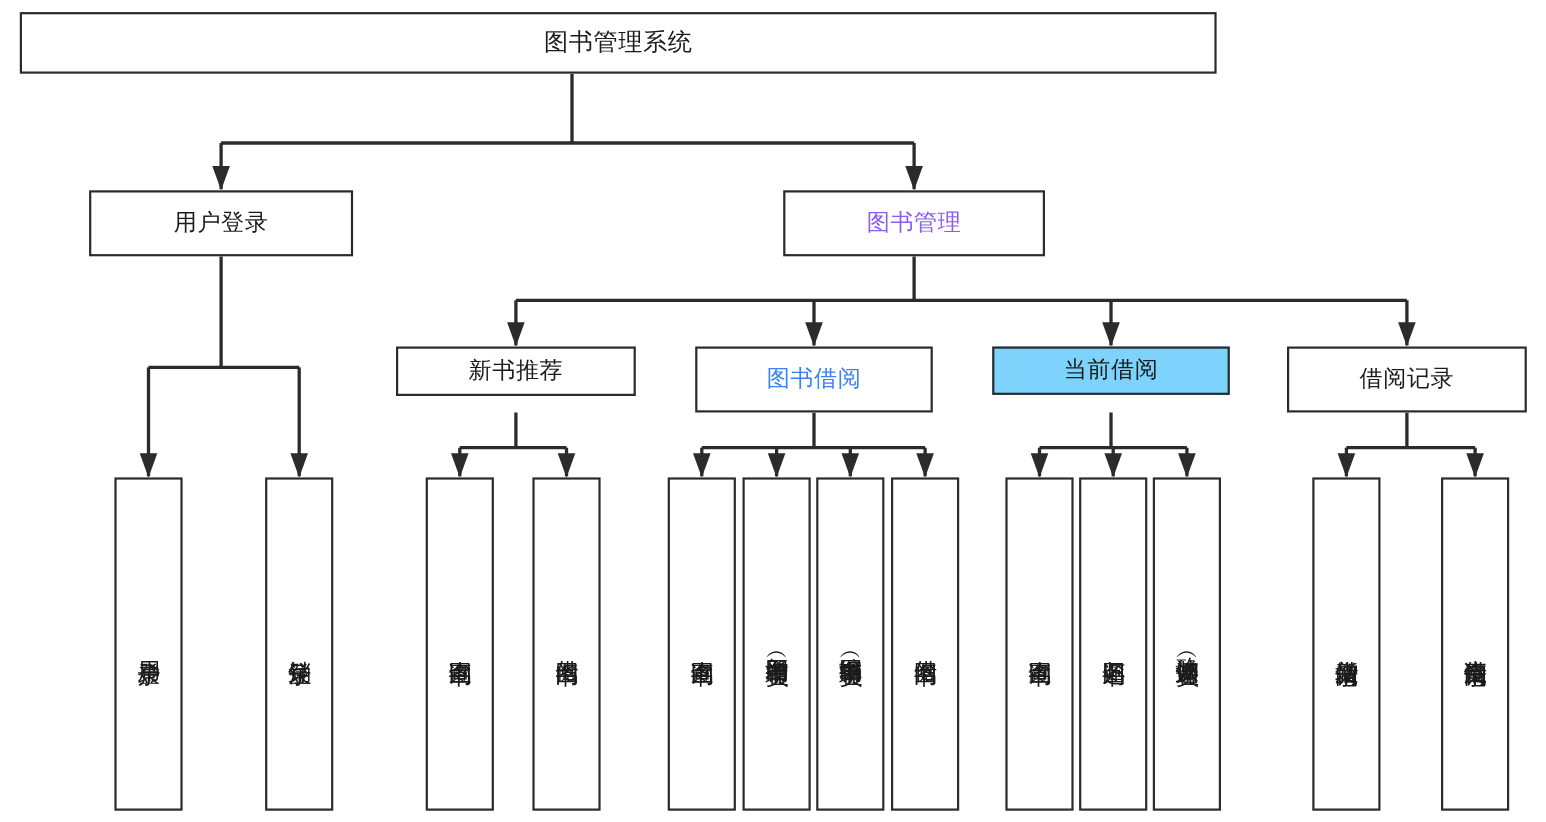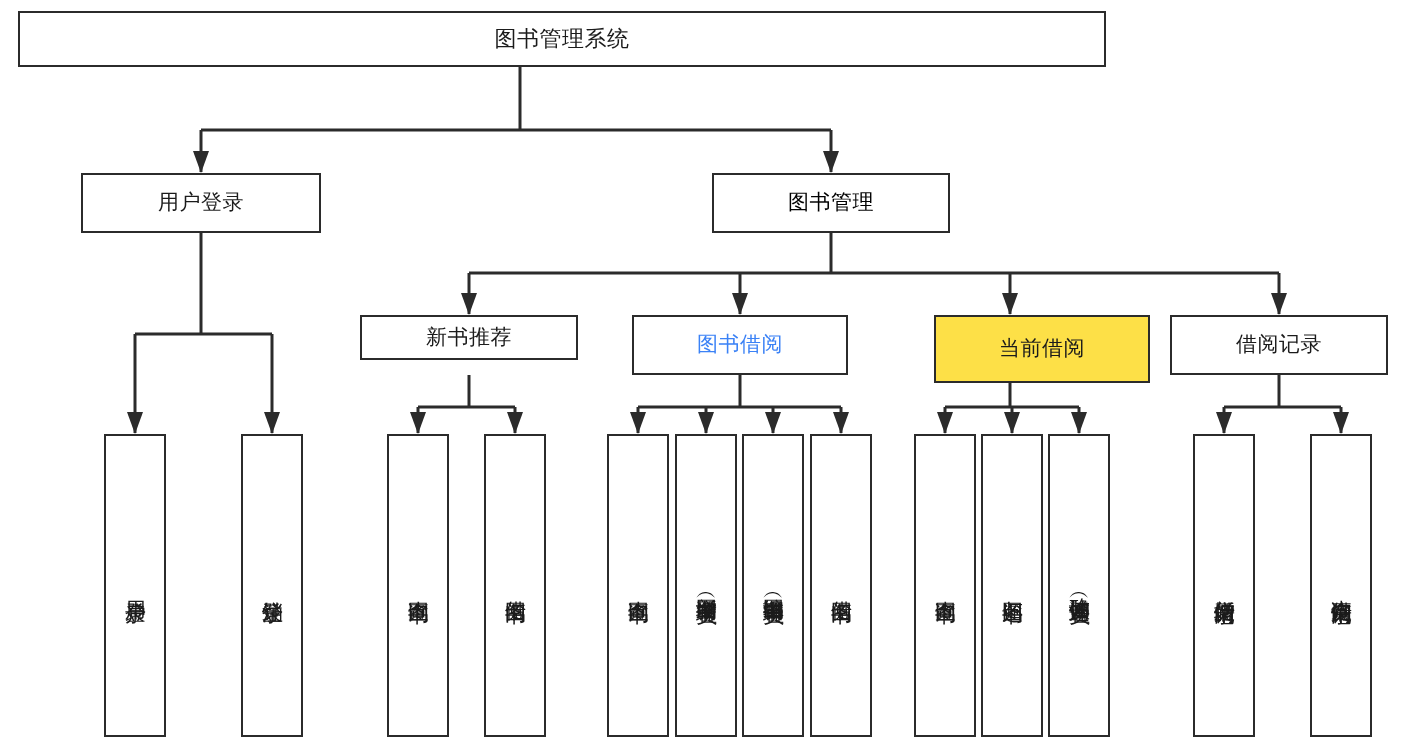--- a/index.html
+++ b/index.html
@@ -129,29 +129,29 @@
       <polygon points="1333,412 1349,412 1341,434" fill="#2b2b2b"></polygon>
     </svg>
   <div id="nodes-layer">
       <div class="node-box" style="left: 18px; top: 11px; width: 1088px; height: 56px; border-color: rgb(43, 43, 43); background: rgb(255, 255, 255);">
         <span class="node-label-h root-label" style="color: rgb(27, 27, 27);">图书管理系统</span>
       </div>
       <div class="node-box" style="left: 81px; top: 173px; width: 240px; height: 60px; border-color: rgb(43, 43, 43); background: rgb(255, 255, 255);">
         <span class="node-label-h" style="color: rgb(27, 27, 27);">用户登录</span>
       </div>
       <div class="node-box" style="left: 712px; top: 173px; width: 238px; height: 60px; border-color: rgb(43, 43, 43); background: rgb(255, 255, 255);">
-        <span class="node-label-h" style="color: #000000;">图书管理</span>
+        <span class="node-label-h" style="color: #8b5cf6;">图书管理</span>
       </div>
       <div class="node-box" style="left: 360px; top: 315px; width: 218px; height: 45px; border-color: rgb(43, 43, 43); background: rgb(255, 255, 255);">
         <span class="node-label-h" style="color: rgb(27, 27, 27);">新书推荐</span>
       </div>
       <div class="node-box" style="left: 632px; top: 315px; width: 216px; height: 60px; border-color: rgb(43, 43, 43); background: rgb(255, 255, 255);">
         <span class="node-label-h" style="color: #3b82f6;">图书借阅</span>
       </div>
-      <div class="node-box" style="left: 902px; top: 315px; width: 216px; height: 68px; border-color: rgb(43, 43, 43); background: #fde047; margin-left: 32px;">
+      <div class="node-box" style="left: 902px; top: 315px; width: 216px; height: 44px; border-color: rgb(43, 43, 43); background: #7dd3fc;">
         <span class="node-label-h" style="color: rgb(27, 27, 27);">当前借阅</span>
       </div>
       <div class="node-box" style="left: 1170px; top: 315px; width: 218px; height: 60px; border-color: rgb(43, 43, 43); background: rgb(255, 255, 255);">
         <span class="node-label-h" style="color: rgb(27, 27, 27);">借阅记录</span>
       </div>
       <div class="node-box" style="left: 104px; top: 434px; width: 62px; height: 303px; border-color: rgb(43, 43, 43); background: rgb(255, 255, 255);">
         <span class="node-label-v" style="color: rgb(27, 27, 27);">用户登录</span>
       </div>
       <div class="node-box" style="left: 241px; top: 434px; width: 62px; height: 303px; border-color: rgb(43, 43, 43); background: rgb(255, 255, 255);">
         <span class="node-label-v" style="color: rgb(27, 27, 27);">注销登录</span>

